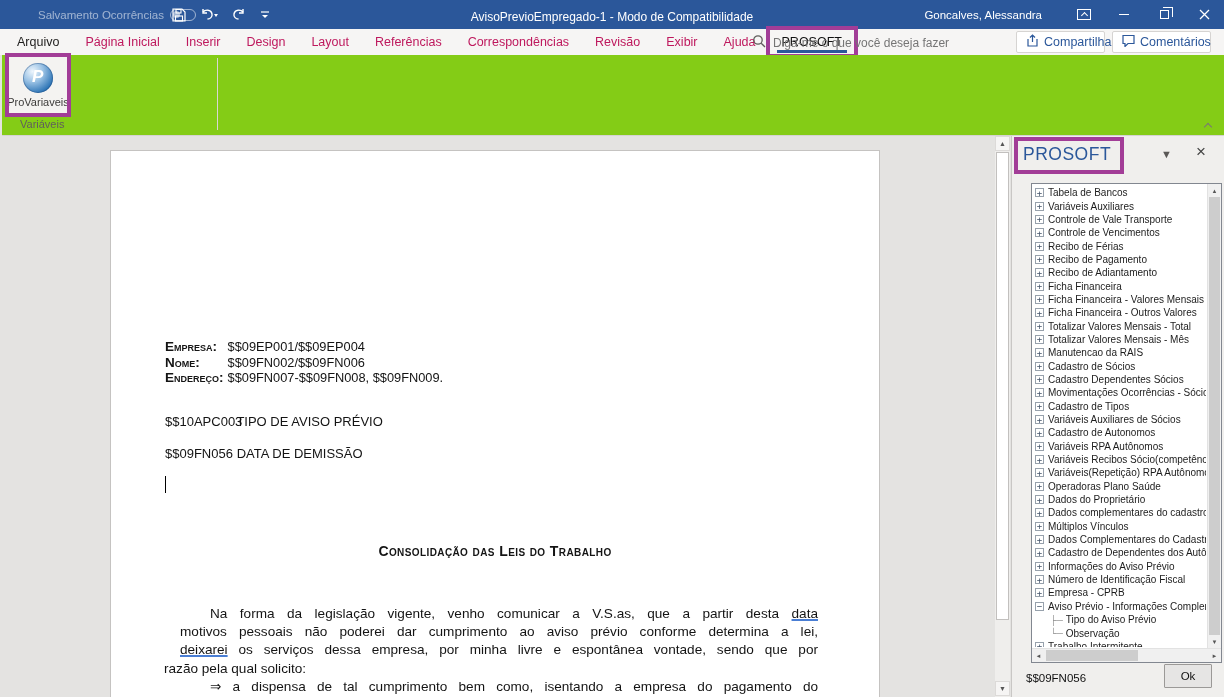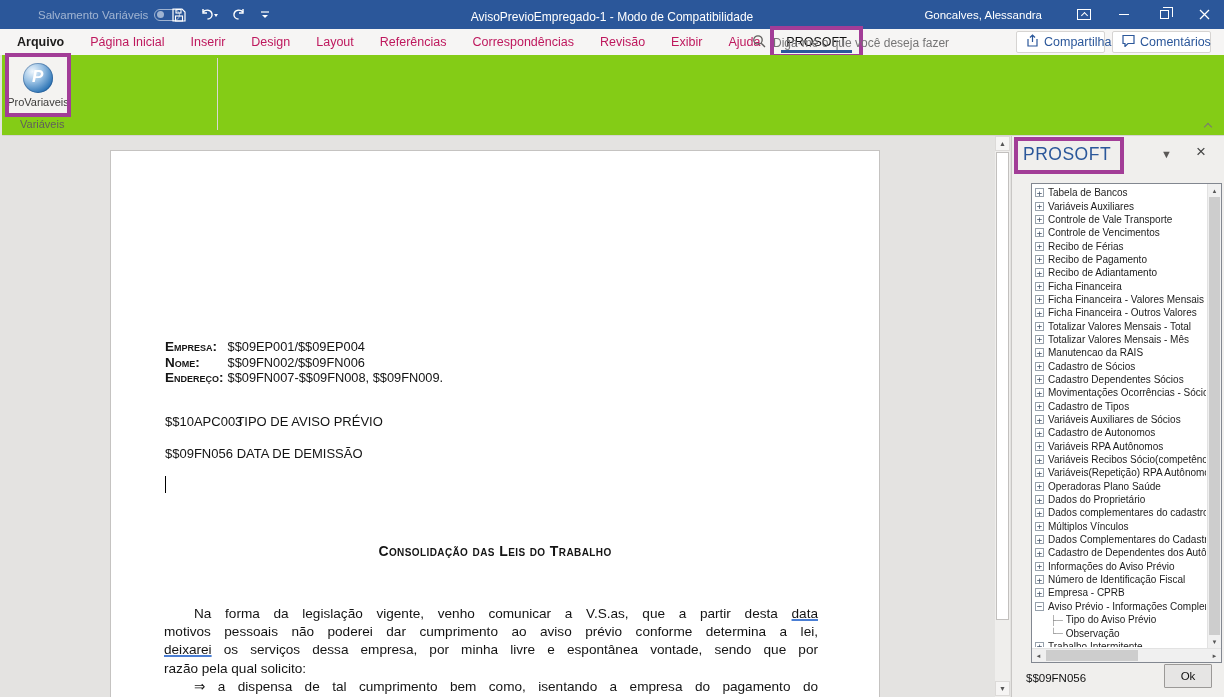--- a/index.html
+++ b/index.html
@@ -28,21 +28,21 @@
   .ic-ribbonopts { width:14px; height:11px; border:1px solid #fff; position:relative; }
   .ic-ribbonopts:before { content:""; position:absolute; left:4px; top:3px; width:4px; height:4px;
     border-left:1px solid #fff; border-top:1px solid #fff; transform:rotate(45deg); }
 
   
   .tabrow { position:absolute; left:0; top:29px; width:1224px; height:26px; background:#f6f5f4;
     display:flex; align-items:stretch; }
   .tabs { display:flex; align-items:stretch; padding-left:4px; }
   .tab { padding:0 13px; display:flex; align-items:center; font-size:12.5px; color:#be185d;
     position:relative; white-space:nowrap; }
-  .tab:first-child { font-weight:bold; color:#1d1c1b; }
+  .tab:first-child { font-weight:normal; color:#1d1c1b; }
   .tab.active { color:#111; }
   .tab.active:after { content:""; position:absolute; left:8px; right:8px; bottom:2px; height:3px; background:#2b579a; }
   .tab.active { outline:4px solid #a23d97; outline-offset:-1px; }
   .tellme { position:absolute; left:752px; top:3px; height:21px; display:flex; align-items:center; gap:7px; }
   .tellme input { border:none; background:transparent; outline:none; font-size:12px; color:#444;
     width:200px; font-family:"Liberation Sans",sans-serif; }
   .chipbtn { position:absolute; top:2px; height:22px; background:#fff; border:1px solid #d6d4d2;
     border-radius:2px; display:flex; align-items:center; gap:5px; padding:0 9px;
     color:#2b579a; font-size:12.5px; }
   .chip-share { left:1016px; width:89px; }
@@ -77,21 +77,21 @@
   .vrows { position:absolute; left:54px; font-size:13px; white-space:nowrap; }
   .vrow1 { top:263px; } .vrow2 { top:295px; }
   .vcode { display:inline-block; width:68px; }
   .caret { position:absolute; left:54px; top:325px; width:1px; height:17px; background:#000;
     animation:blink 1.1s steps(1) infinite; }
   @keyframes blink { 50% { opacity:0; } }
   .sectionhead { position:absolute; left:0; right:0; top:392px; text-align:center; font-weight:bold;
     font-variant:small-caps; font-size:14px; letter-spacing:.4px; }
   .paragraph { position:absolute; left:53px; width:654px; top:454px; font-size:13.6px; line-height:18.2px; }
   .pline { text-align:left; white-space:normal; }
-  .pline.just { text-align:justify; text-align-last:justify; }
+  .pline.just { text-align:justify; text-align-last:justify;margin-left:16px; }
   .pline.ind { text-indent:30px; }
   .gram { text-decoration:underline; text-decoration-color:#4a7ed4; text-decoration-thickness:2px; }
 
   
   .vscroll { position:absolute; right:1px; top:0; width:15px; height:561px; background:#efeeec; }
   .sbtn { position:absolute; left:0; width:15px; height:15px; background:#f6f5f4; border:1px solid #dcdad8;
     display:flex; align-items:center; justify-content:center; font-size:7px; color:#555; }
   .sbtn.up { top:0; } .sbtn.down { bottom:1px; }
   .vthumb { position:absolute; left:1px; top:16px; width:13px; height:468px; background:#fff; border:1px solid #c2c0be; }
 
@@ -128,21 +128,21 @@
   .panel-field { position:absolute; left:14px; top:536px; font-size:11.5px; color:#111; }
   .okbtn { position:absolute; left:152px; top:528px; width:48px; height:24px; background:#e6e5e4;
     border:1px solid #9b9997; border-radius:1px; font-size:11.5px; color:#111; display:flex;
     align-items:center; justify-content:center; font-family:"Liberation Sans",sans-serif; }
 </style>
 </head>
 <body>
 
 <div class="titlebar">
   <div class="autosave">
-    <span>Salvamento Variáveis</span>
+    <span>Salvamento Ocorrências</span>
     <span class="toggle">
         <span class="knob"></span>
       </span>
   </div>
   <div class="qat">
     <span>
       <svg width="14" height="14" viewBox="0 0 14 14">
           <path d="M1 1h9l3 3v9H1z" fill="none" stroke="#fff" stroke-width="1.2"></path>
           <rect x="3.5" y="8" width="7" height="5" fill="none" stroke="#fff" stroke-width="1.1"></rect>
           <rect x="4" y="1.5" width="5" height="3.5" fill="none" stroke="#fff" stroke-width="1.1"></rect>

